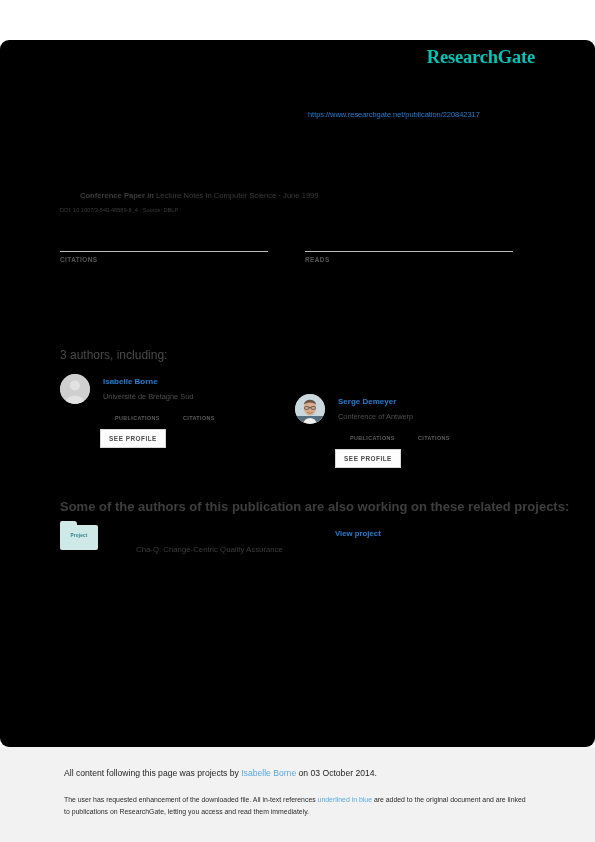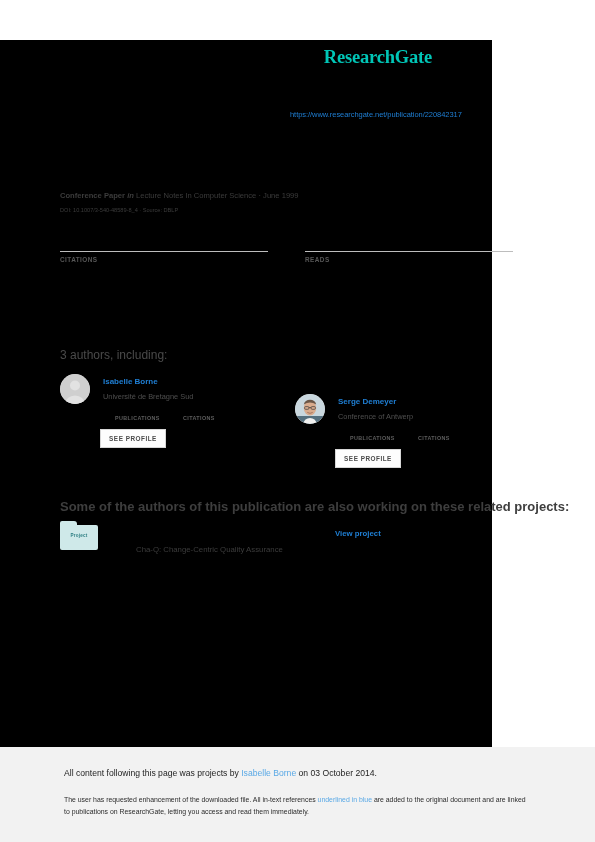--- a/index.html
+++ b/index.html
@@ -20,22 +20,23 @@
     position: absolute;
     left: 0; top: 0;
     width: 595px; height: 40px;
     background: #ffffff;
   }
 
   
   .cover {
     position: absolute;
     left: 0; top: 40px;
-    width: 492px; height: 707px;
+    width: 595px; height: 707px;
     background: #000000;
+    border-radius: 9px;
   }
 
   .rg-logo {
     position: absolute;
     right: 60px; top: 7px;
     font-family: "Liberation Serif", serif;
     font-size: 18.5px;
     font-weight: bold;
     letter-spacing: -0.2px;
     color: #00c6b7;
@@ -47,21 +48,21 @@
     position: absolute;
     left: 60px; top: 28px;
     width: 450px;
     font-size: 7.2px;
     line-height: 1.55;
     color: #000000;
   }
 
   .pub-url {
     position: absolute;
-    left: 290px; top: 70px;
+    left: 308px; top: 70px;
     font-size: 7.5px;
     color: #1f7fd4;
     text-decoration: none;
     white-space: nowrap;
     letter-spacing: -0.05px;
   }
 
   
   .pub-title {
     position: absolute;
@@ -73,21 +74,21 @@
     color: #000000;
   }
 
   .meta-line {
     position: absolute;
     left: 60px; top: 151px;
     font-size: 7.6px;
     color: #3c3c3c;
     white-space: nowrap;
   }
-  .meta-line .ctype { font-weight: bold; }
+  .meta-line .ctype { font-weight: bold; margin-left: 20px; }
   .meta-line .inword { font-style: italic; font-weight: bold; }
 
   .doi-line {
     position: absolute;
     left: 60px; top: 167px;
     font-size: 5.6px;
     color: #3c3c3c;
     white-space: nowrap;
   }
 

